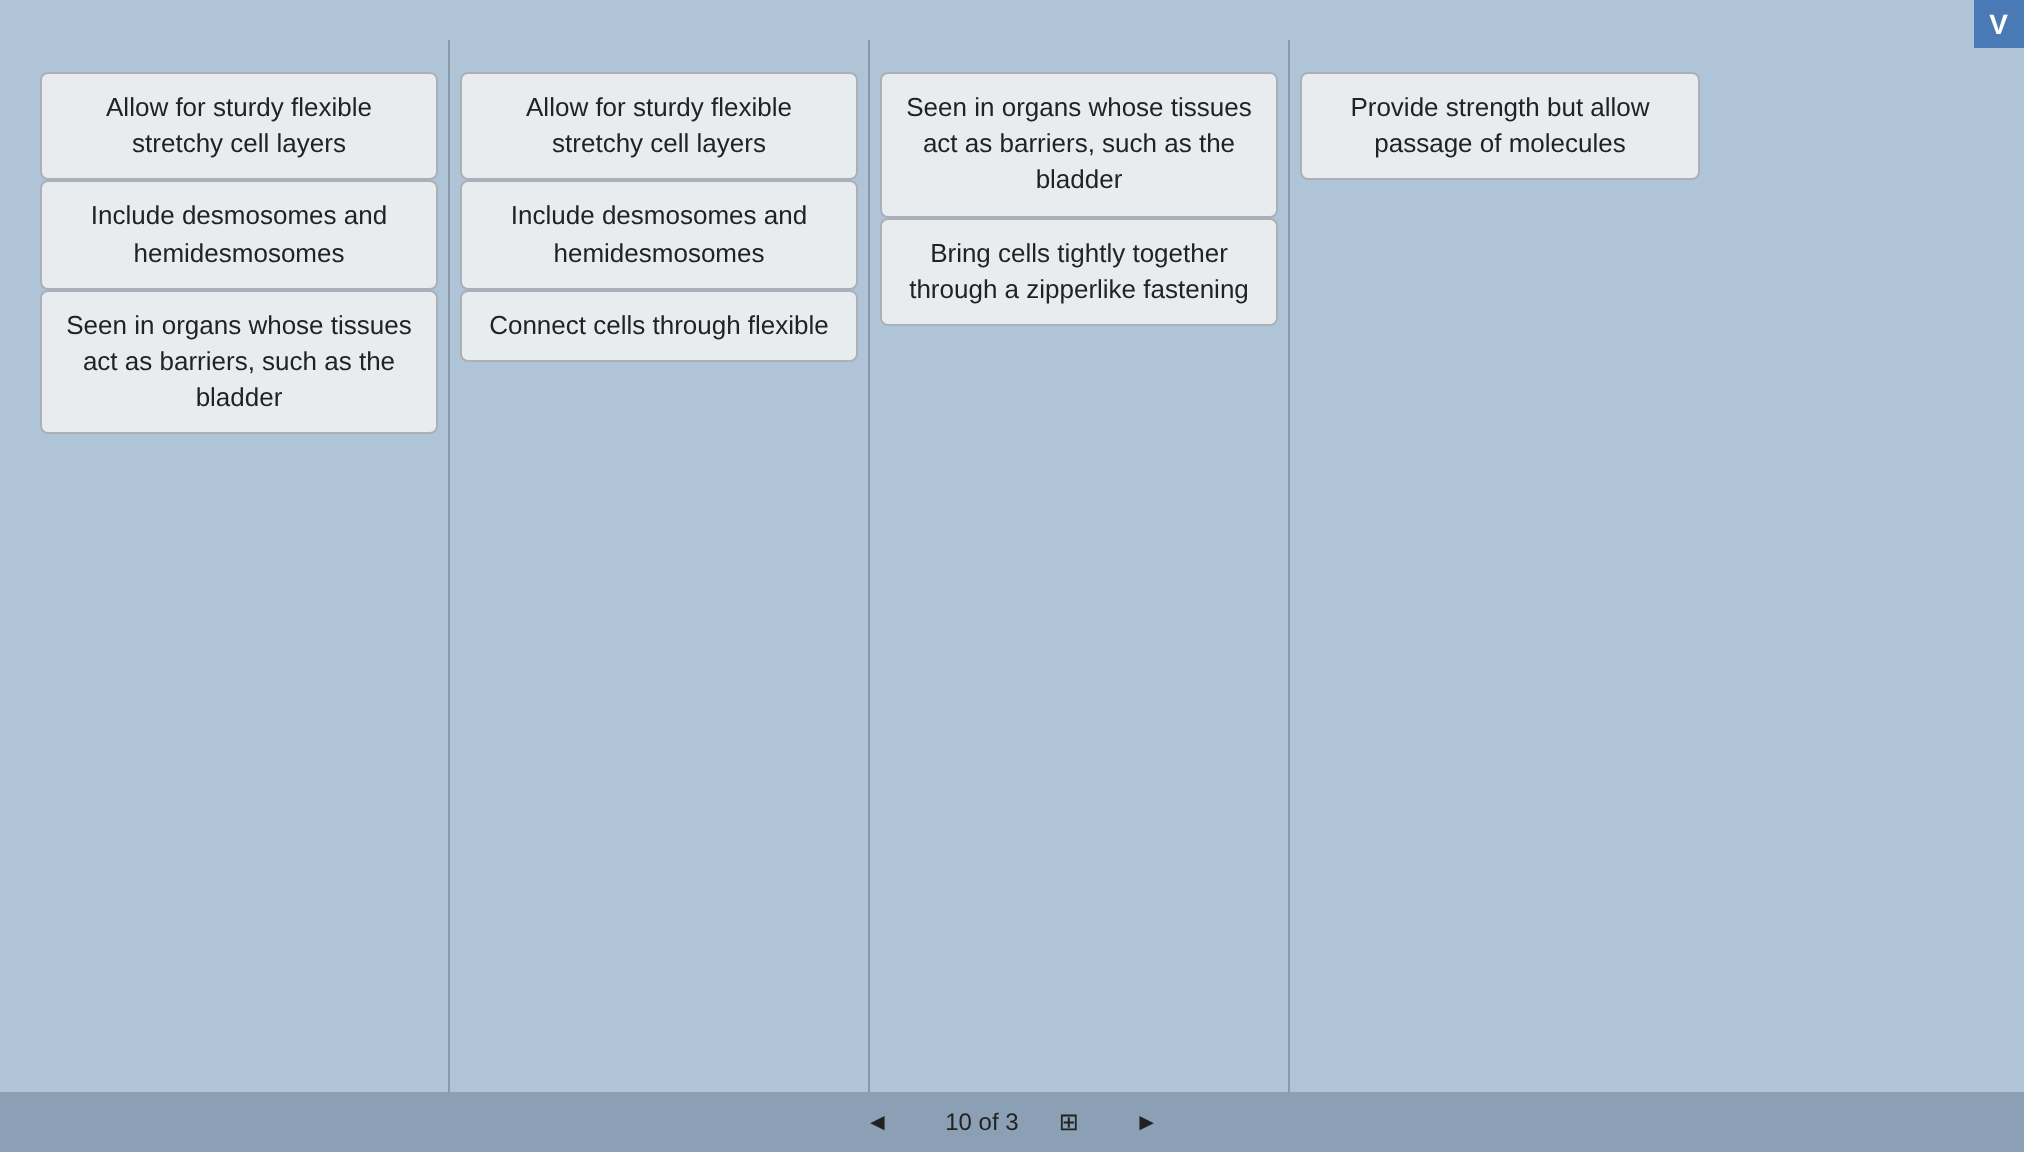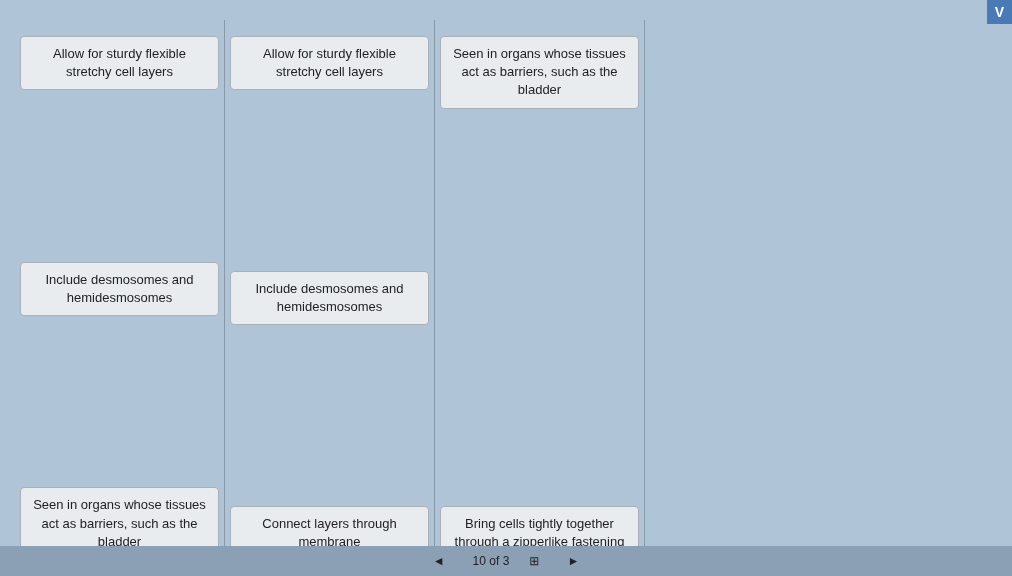--- a/index.html
+++ b/index.html
@@ -37,26 +37,25 @@
       display: flex;
       flex-direction: row;
       gap: 0px;
       padding: 10px 15px 0 15px;
       height: 100%;
     }
 
     .column {
       display: flex;
       flex-direction: column;
-      gap: 16px;
+      gap: 0;
       width: 210px;
       min-width: 180px;
       padding: 16px 5px;
       border-right: 1px solid #8899aa;
-      justify-content: space-between;
     }
 
     .column:last-child {
       border-right: none;
     }
 
     .card {
       background: #e8ecef;
       border: 1px solid #aab0b8;
       border-radius: 4px;
@@ -113,29 +112,30 @@
 
     <div class="column">
       <div class="card">Allow for sturdy flexible stretchy cell layers</div>
       <div class="card">Include desmosomes and hemidesmosomes</div>
       <div class="card">Seen in organs whose tissues act as barriers, such as the bladder</div>
     </div>
 
     <div class="column">
       <div class="card">Allow for sturdy flexible stretchy cell layers</div>
       <div class="card">Include desmosomes and hemidesmosomes</div>
-      <div class="card">Connect layers through membrane</div>
+      <div class="card">Connect cells through flexible</div>
     </div>
 
     <div class="column">
       <div class="card">Seen in organs whose tissues act as barriers, such as the bladder</div>
       <div class="card">Bring cells tightly together through a zipperlike fastening</div>
     </div>
 
     <div class="column">
+      <div class="card">Provide strength but allow passage of molecules</div>
     </div>
   </div>
 
   <div class="bottom-bar">
     <span class="nav-arrow">◄</span>
     <span class="page-indicator">10 of 3</span>
     <span class="grid-icon">⊞</span>
     <span class="nav-arrow">►</span>
   </div>
 </div>

